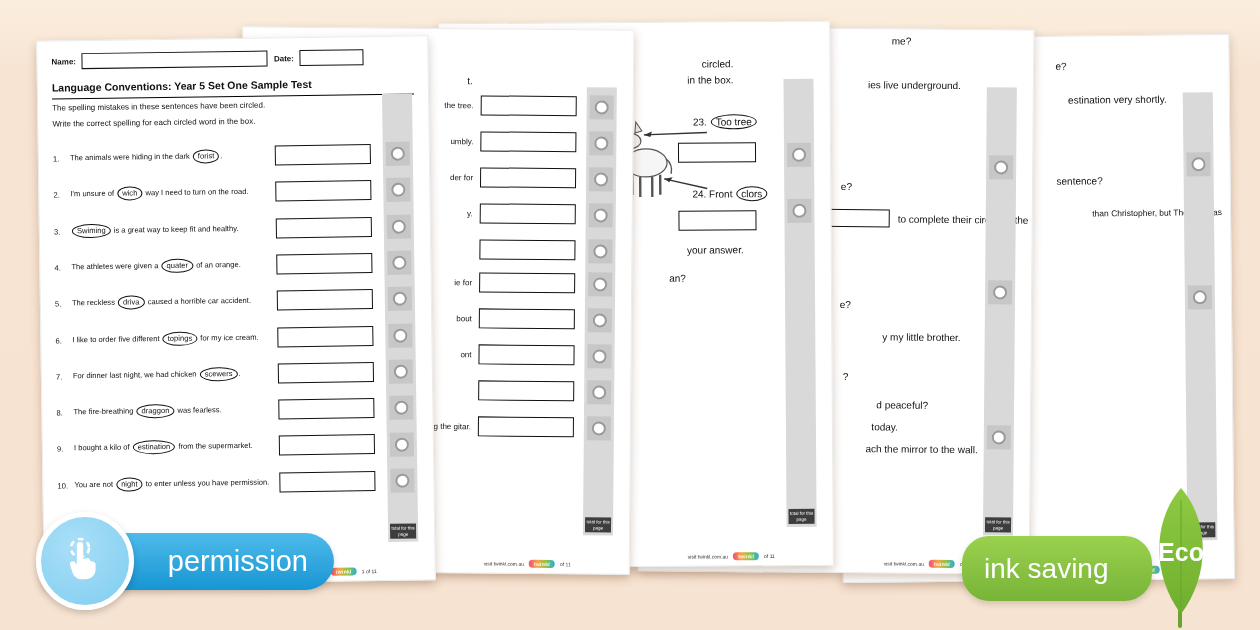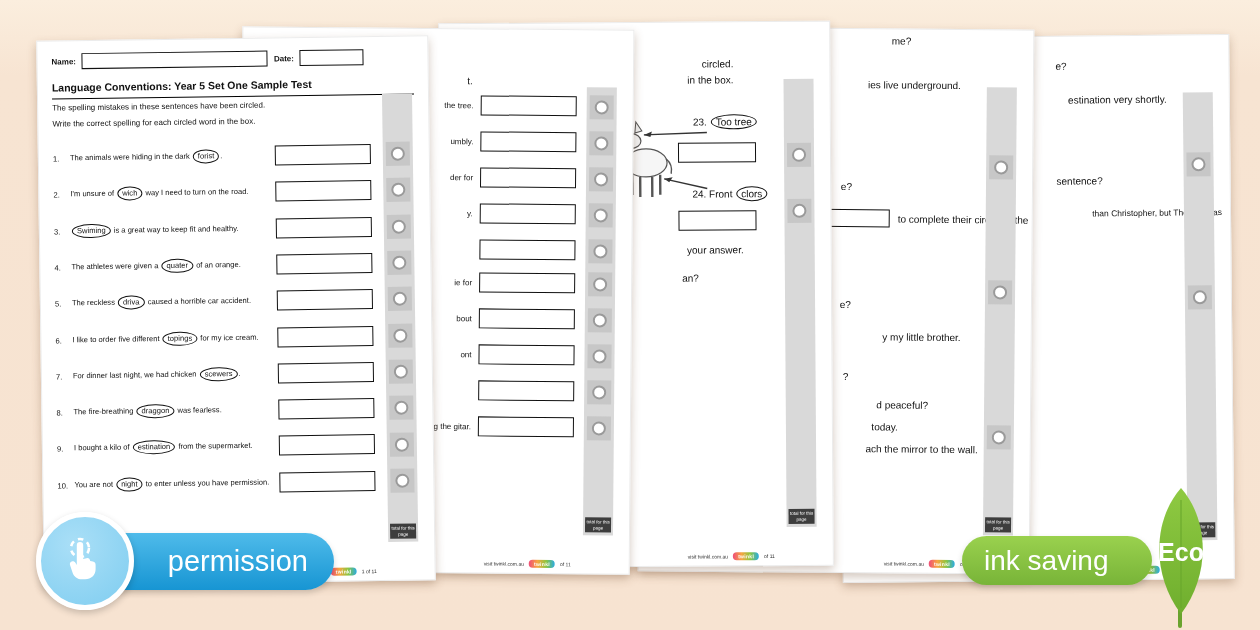--- a/index.html
+++ b/index.html
@@ -53,21 +53,21 @@
   .box-abs { position:absolute; border:1.2px solid #111; background:#fff; }
 
   
   .int-pill { position:absolute; left:96px; top:533px; width:238px; height:57px; border-radius:29px;
            background:linear-gradient(180deg,#4fbbea,#1795d3); z-index:101; color:#fff; font-size:29px;
            display:flex; align-items:center; justify-content:flex-end; padding-right:26px;
            box-shadow:0 3px 6px rgba(0,0,0,.15); }
   .int-circle { position:absolute; left:36px; top:512px; width:98px; height:98px; border-radius:50%;
            background:radial-gradient(circle at 38% 32%, #aadff7, #7fcdf0); border:5px solid #fff;
            box-shadow:0 3px 7px rgba(0,0,0,.2); z-index:102; display:flex; align-items:center; justify-content:center; }
-  .ink-pill { position:absolute; left:962px; top:536px; width:190px; height:49px; border-radius:27px;
+  .ink-pill { position:absolute; left:962px; top:536px; width:190px; height:65px; border-radius:27px;
            background:linear-gradient(180deg,#9ad14e,#78b438); z-index:101; color:#fff; font-size:28px;
            display:flex; align-items:center; padding-left:22px; box-shadow:0 3px 6px rgba(0,0,0,.15); }
   .eco-leaf { position:absolute; left:1142px; top:486px; width:78px; height:134px; z-index:102; }
   .eco-label { position:absolute; top:52px; left:0; right:0; text-align:center; color:#fff;
            font-size:25px; font-weight:bold; }
   .eco-stem { position:absolute; left:1178px; top:606px; width:4px; height:22px; background:#6aa32e;
            border-radius:2px; z-index:100; }
 </style>
 </head>
 <body>
@@ -148,21 +148,21 @@
   <div class="box-abs" style="top:120px; left:238px; width:78px; height:20px;"></div>
 
   <div class="frag" style="top:164px; right:62px;margin-left:19px;">
     <span>24.</span>
     <span>Front</span>
     <span class="circ">clors</span>
   </div>
   <div class="box-abs" style="top:188px; left:238px; width:78px; height:20px;"></div>
 
   <div class="frag" style="top:222px; right:87px;">your answer.</div>
-  <div class="frag" style="top:250px; right:132px;">an?</div>
+  <div class="frag" style="top:250px; right:145px;">an?</div>
 
   <div class="strip">
     <div class="cell" style="top:64px;">
         <div class="dot"></div>
       </div>
     <div class="cell" style="top:120px;">
         <div class="dot"></div>
       </div>
     <div class="striplabel">total for this page</div>
   </div>

